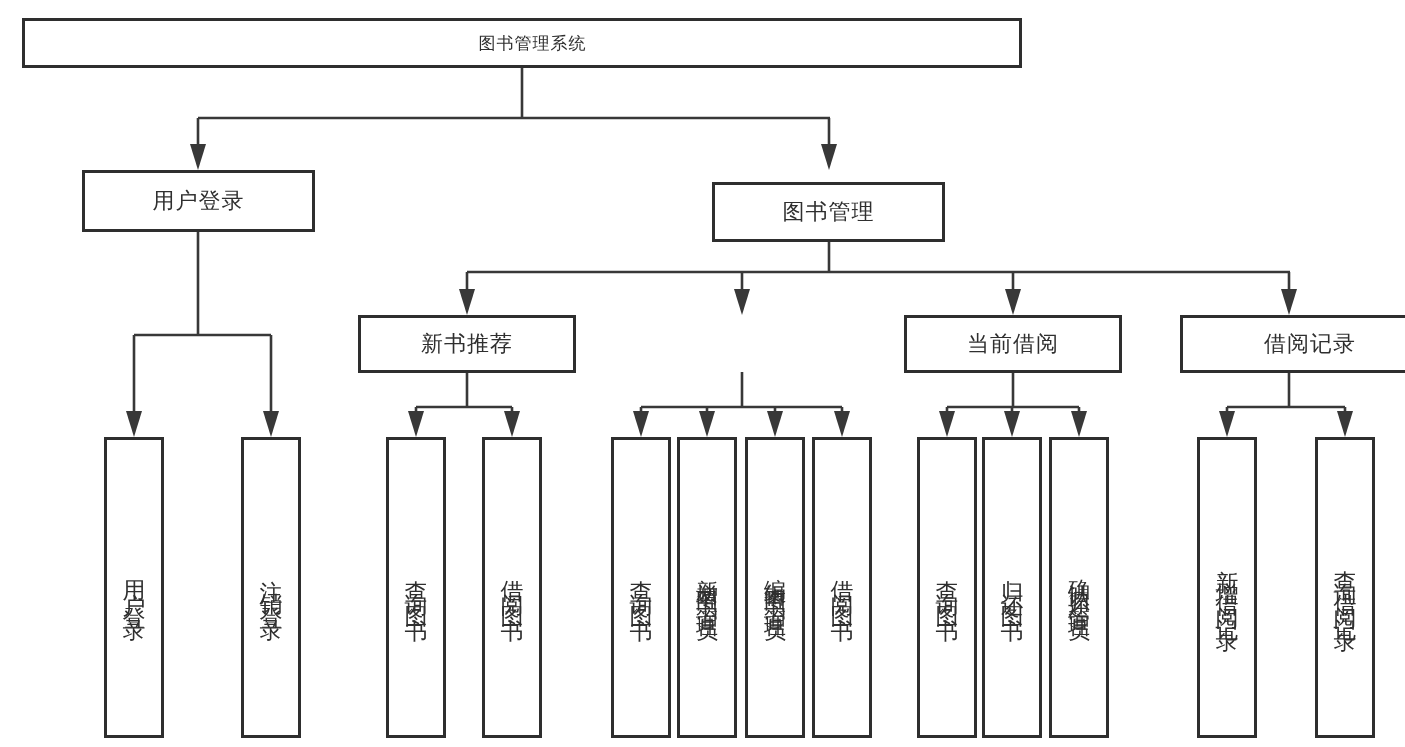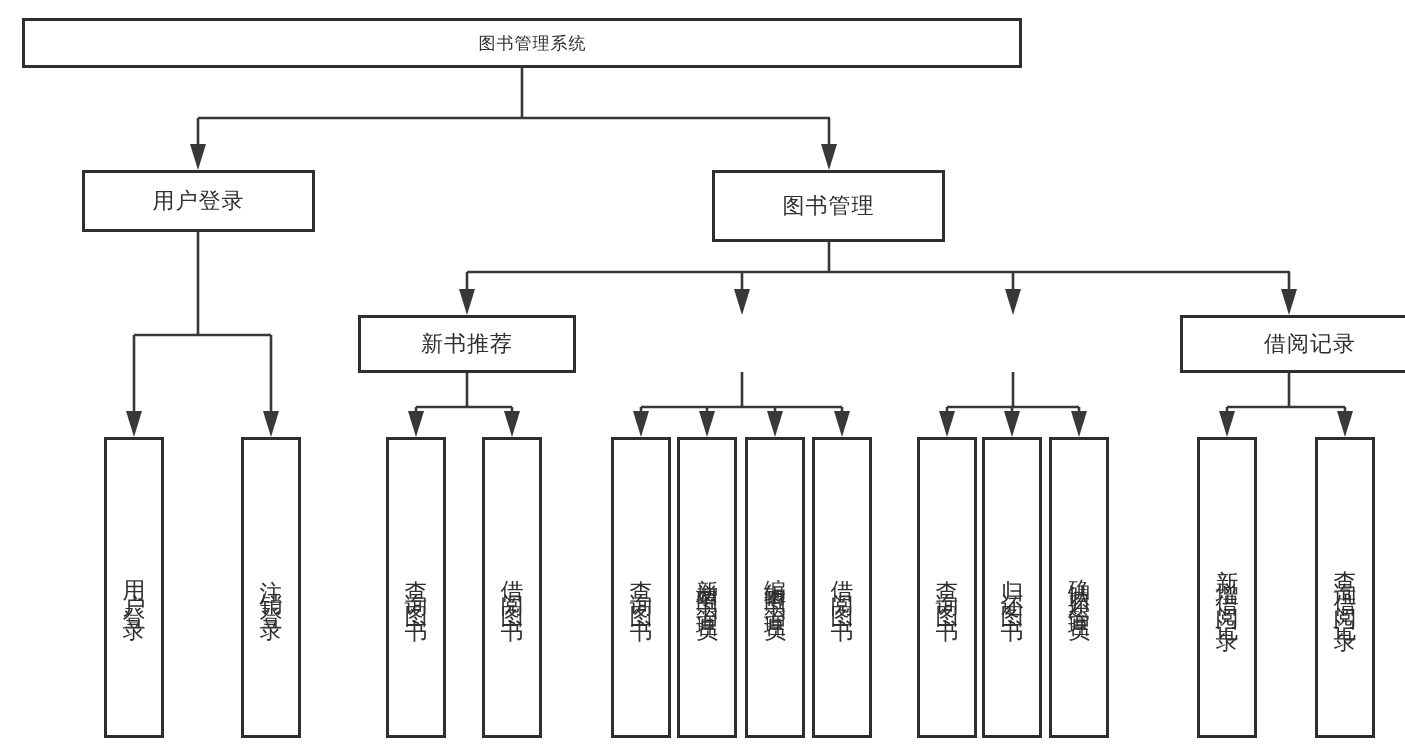--- a/index.html
+++ b/index.html
@@ -99,26 +99,29 @@
     </g>
   </svg>
 
   <div class="node root" style="left:22px;top:18px;width:1000px;height:50px">
     <span>图书管理系统</span>
   </div>
 
   <div class="node l2" style="left:82px;top:170px;width:233px;height:62px">
     <span>用户登录</span>
   </div>
-  <div class="node l2" style="left:712px;top:170px;width:233px;height:72px">
+  <div class="node l2" style="left:712px;top:182px;width:233px;height:60px">
     <span>图书管理</span>
   </div>
 
   <div class="node l3" style="left:358px;top:315px;width:218px;height:58px">
     <span>新书推荐</span>
+  </div>
+  <div class="node l3" style="left:904px;top:315px;width:218px;height:58px">
+    <span>当前借阅</span>
   </div>
   <div class="node l3" style="left:1180px;top:315px;width:260px;height:58px">
     <span>借阅记录</span>
   </div>
 
   <div class="leaf" style="left:104px">
     <span class="v">用户登录</span>
   </div>
   <div class="leaf" style="left:241px">
     <span class="v">注销登录</span>

